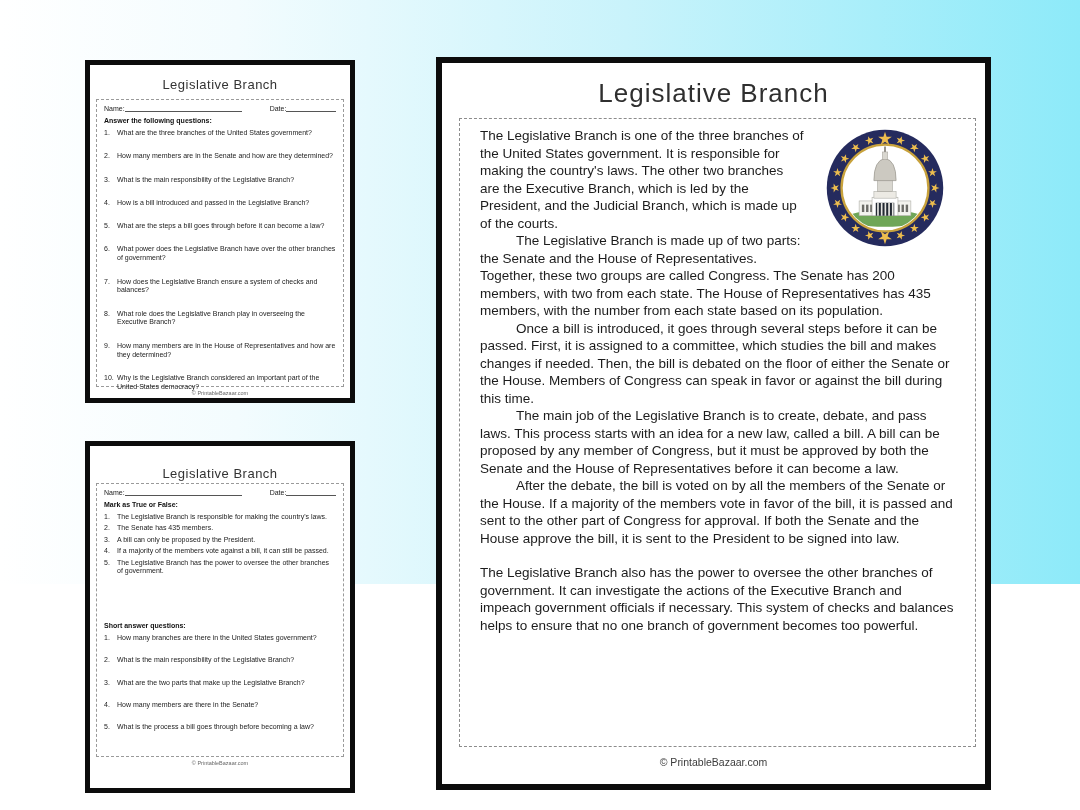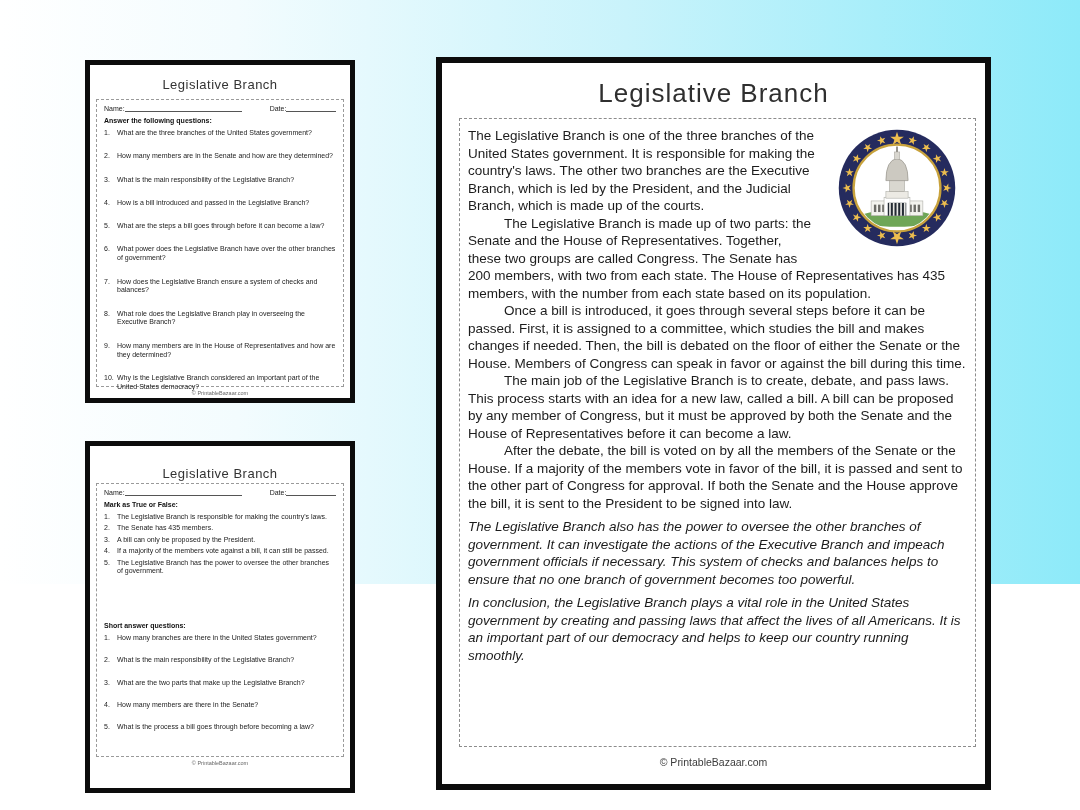--- a/index.html
+++ b/index.html
@@ -8,25 +8,25 @@
          background:linear-gradient(90deg,#ffffff 0%,#f3fcfe 22%,#c9f3fb 58%,#8deaf9 100%);}
   .page{position:absolute;background:#ffffff;border:5px solid #0c0c0c;box-sizing:border-box;}
   .page-main{left:436px;top:57px;width:555px;height:733px;border-width:6px;}
   .page-w1{left:85px;top:60px;width:270px;height:343px;}
   .page-w2{left:85px;top:441px;width:270px;height:352px;}
 
   
   .main-title{margin-top:15px;text-align:center;font-size:26px;font-weight:400;
               color:#2f2f2f;letter-spacing:1px;}
   .main-box{position:absolute;left:17px;top:55px;width:517px;height:629px;
-            border:1px dashed #8c8c8c;box-sizing:border-box;padding:8px 8px;}
+            border:1px dashed #8c8c8c;box-sizing:border-box;padding:8px 20px;}
   .passage{font-size:13.5px;line-height:17.5px;color:#1c1c1c;}
   .passage p{margin:0;}
   .passage p.indent{text-indent:36px;}
-  .passage p.spaced{margin-top:6px;font-style:italic;}
+  .passage p.spaced{margin-top:17px;}
   .seal-float{float:right;width:140px;height:122px;margin:0 0 6px 10px;}
   .main-footer{position:absolute;left:0;right:0;top:693px;text-align:center;
                font-size:10.5px;color:#3c3c3c;}
 
   
   .ws-title{text-align:center;font-size:13px;font-weight:400;color:#333;letter-spacing:.5px;}
   .page-w1 .ws-title{margin-top:12px;}
   .page-w2 .ws-title{margin-top:20px;}
   .ws-box{position:absolute;left:6px;right:6px;border:1px dashed #9a9a9a;
           box-sizing:border-box;padding:4px 7px;}
@@ -233,19 +233,18 @@
               <rect x="71" y="19" width="2" height="8" fill="#8e8b84"></rect>
             </g>
           </svg>
         </span>
         <p>The Legislative Branch is one of the three branches of the United States government. It is responsible for making the country's laws. The other two branches are the Executive Branch, which is led by the President, and the Judicial Branch, which is made up of the courts.</p>
         <p class="indent">The Legislative Branch is made up of two parts: the Senate and the House of Representatives. Together, these two groups are called Congress. The Senate has 200 members, with two from each state. The House of Representatives has 435 members, with the number from each state based on its population.</p>
         <p class="indent">Once a bill is introduced, it goes through several steps before it can be passed. First, it is assigned to a committee, which studies the bill and makes changes if needed. Then, the bill is debated on the floor of either the Senate or the House. Members of Congress can speak in favor or against the bill during this time.</p>
         <p class="indent">The main job of the Legislative Branch is to create, debate, and pass laws. This process starts with an idea for a new law, called a bill. A bill can be proposed by any member of Congress, but it must be approved by both the Senate and the House of Representatives before it can become a law.</p>
         <p class="indent">After the debate, the bill is voted on by all the members of the Senate or the House. If a majority of the members vote in favor of the bill, it is passed and sent to the other part of Congress for approval. If both the Senate and the House approve the bill, it is sent to the President to be signed into law.</p>
         <p class="spaced">The Legislative Branch also has the power to oversee the other branches of government. It can investigate the actions of the Executive Branch and impeach government officials if necessary. This system of checks and balances helps to ensure that no one branch of government becomes too powerful.</p>
-        <p class="spaced">In conclusion, the Legislative Branch plays a vital role in the United States government by creating and passing laws that affect the lives of all Americans. It is an important part of our democracy and helps to keep our country running smoothly.</p>
       </div>
     </div>
     <div class="main-footer">© PrintableBazaar.com</div>
   </div>
 
 </div>
 
 </body></html>

